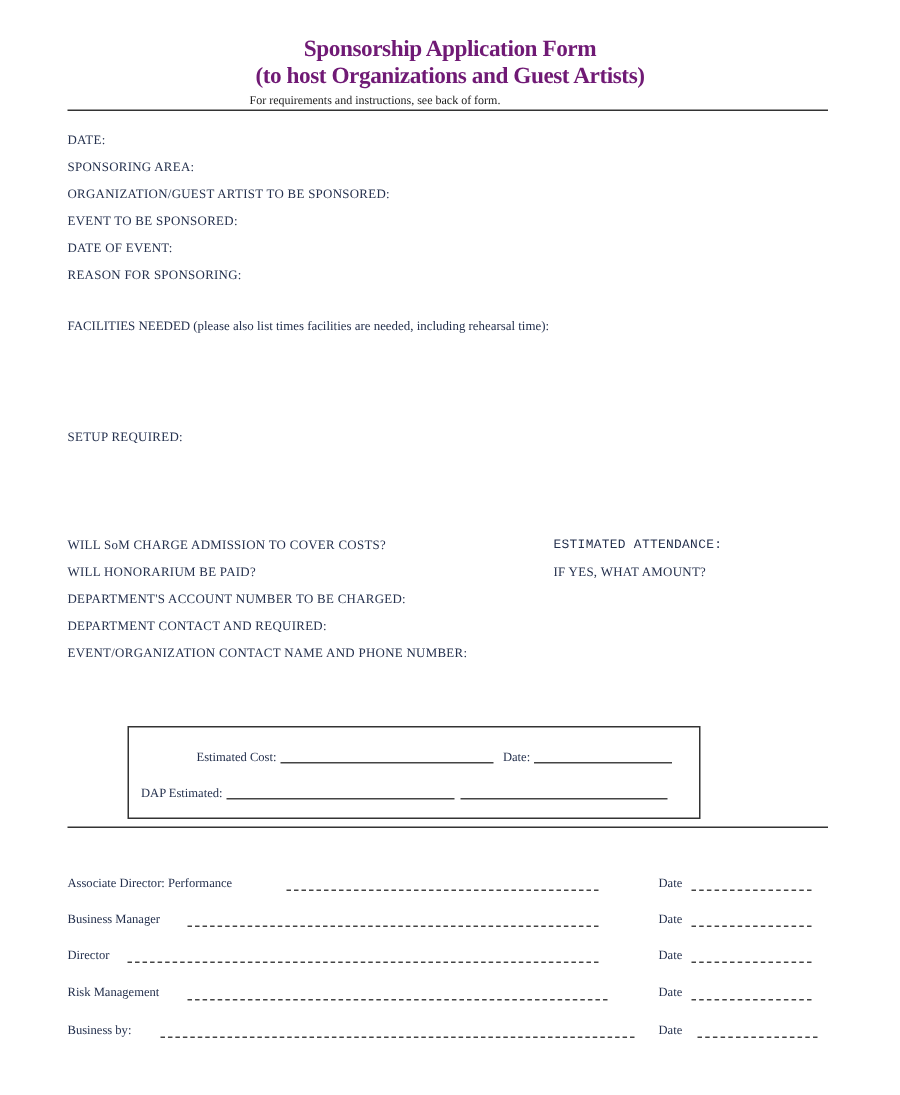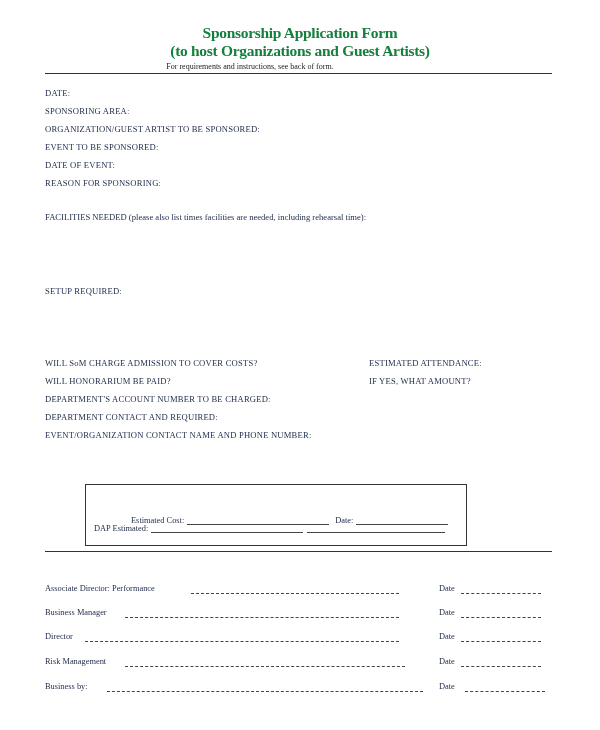--- a/index.html
+++ b/index.html
@@ -3,21 +3,21 @@
   <meta charset="utf-8">
   <style>
     html, body { margin: 0; padding: 0; background: #ffffff; }
     body {
       width: 600px; height: 730px; position: relative; overflow: hidden;
       font-family: "Liberation Serif", "DejaVu Serif", serif;
       color: #1e2a44;
     }
     .title {
       position: absolute; left: 0; width: 600px; text-align: center;
-      font-weight: bold; color: #15803d; font-size: 15.5px; letter-spacing: -0.3px;
+      font-weight: bold; color: #701a75; font-size: 15.5px; letter-spacing: -0.3px;
     }
     .t1 { top: 24px; }
     .t2 { top: 42px; }
     .subtitle {
       position: absolute; top: 62px; left: 0; width: 500px; text-align: center;
       font-size: 8px; color: #222;
     }
     .rule { position: absolute; height: 0; border-top: 1.6px solid #333; }
     .lbl {
       position: absolute; font-size: 8.6px; color: #24304d; letter-spacing: 0.2px;
@@ -51,30 +51,30 @@
   <div class="lbl" style="left:45px; top:88px;">DATE:</div>
   <div class="lbl" style="left:45px; top:106px;">SPONSORING AREA:</div>
   <div class="lbl" style="left:45px; top:124px;">ORGANIZATION/GUEST ARTIST TO BE SPONSORED:</div>
   <div class="lbl" style="left:45px; top:142px;">EVENT TO BE SPONSORED:</div>
   <div class="lbl" style="left:45px; top:160px;">DATE OF EVENT:</div>
   <div class="lbl" style="left:45px; top:178px;">REASON FOR SPONSORING:</div>
   <div class="lbl lower" style="left:45px; top:212px;">FACILITIES NEEDED (please also list times facilities are needed, including rehearsal time):</div>
   <div class="lbl" style="left:45px; top:286px;">SETUP REQUIRED:</div>
 
   <div class="lbl" style="left:45px; top:358px;">WILL SoM CHARGE ADMISSION TO COVER COSTS?</div>
-  <div class="lbl" style="left:369px; top:358px;">ESTIMATED ATTENDANCE:</div>
+  <div class="lbl" style="left:369px; top:358px;font-family:Liberation Mono, monospace;">ESTIMATED ATTENDANCE:</div>
   <div class="lbl" style="left:45px; top:376px;">WILL HONORARIUM BE PAID?</div>
   <div class="lbl" style="left:369px; top:376px;">IF YES, WHAT AMOUNT?</div>
   <div class="lbl" style="left:45px; top:394px;">DEPARTMENT'S ACCOUNT NUMBER TO BE CHARGED:</div>
   <div class="lbl" style="left:45px; top:412px;">DEPARTMENT CONTACT AND REQUIRED:</div>
   <div class="lbl" style="left:45px; top:430px;">EVENT/ORGANIZATION CONTACT NAME AND PHONE NUMBER:</div>
 </div>
 
 <div class="box">
-  <div class="boxrow" style="top:30px;padding-left:37px;">
+  <div class="boxrow" style="top:14px;padding-left:37px;">
     <span>Estimated Cost:</span>
     <span class="line" style="width:142px;"></span>
     <span style="margin-left:6px;">Date:</span>
     <span class="line" style="width:92px;"></span>
   </div>
   <div class="boxrow" style="top:38px;">
     <span>DAP Estimated:</span>
     <span class="line" style="width:152px;"></span>
     <span class="line" style="width:138px; margin-left:4px;"></span>
   </div>

